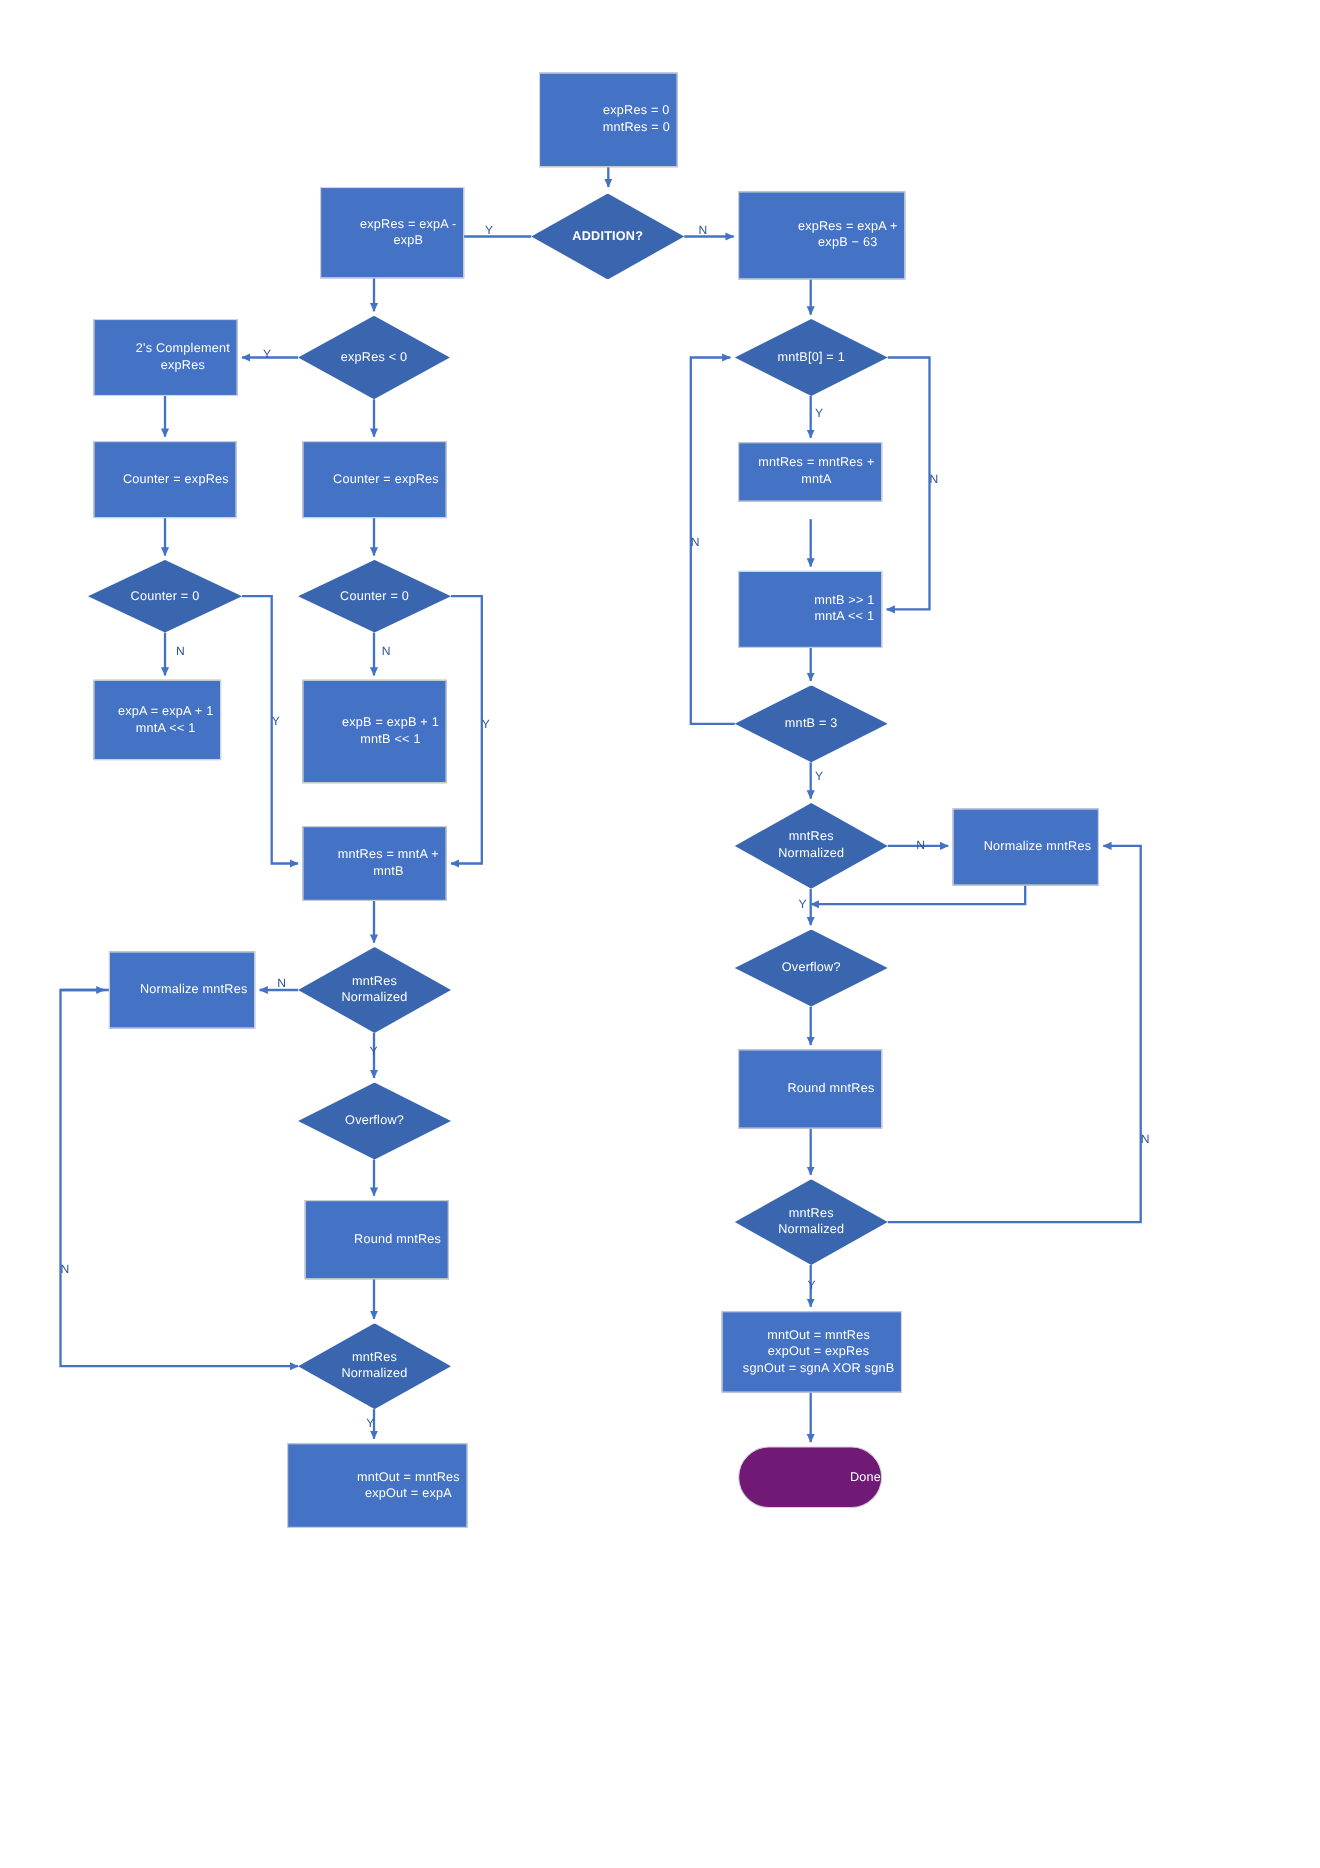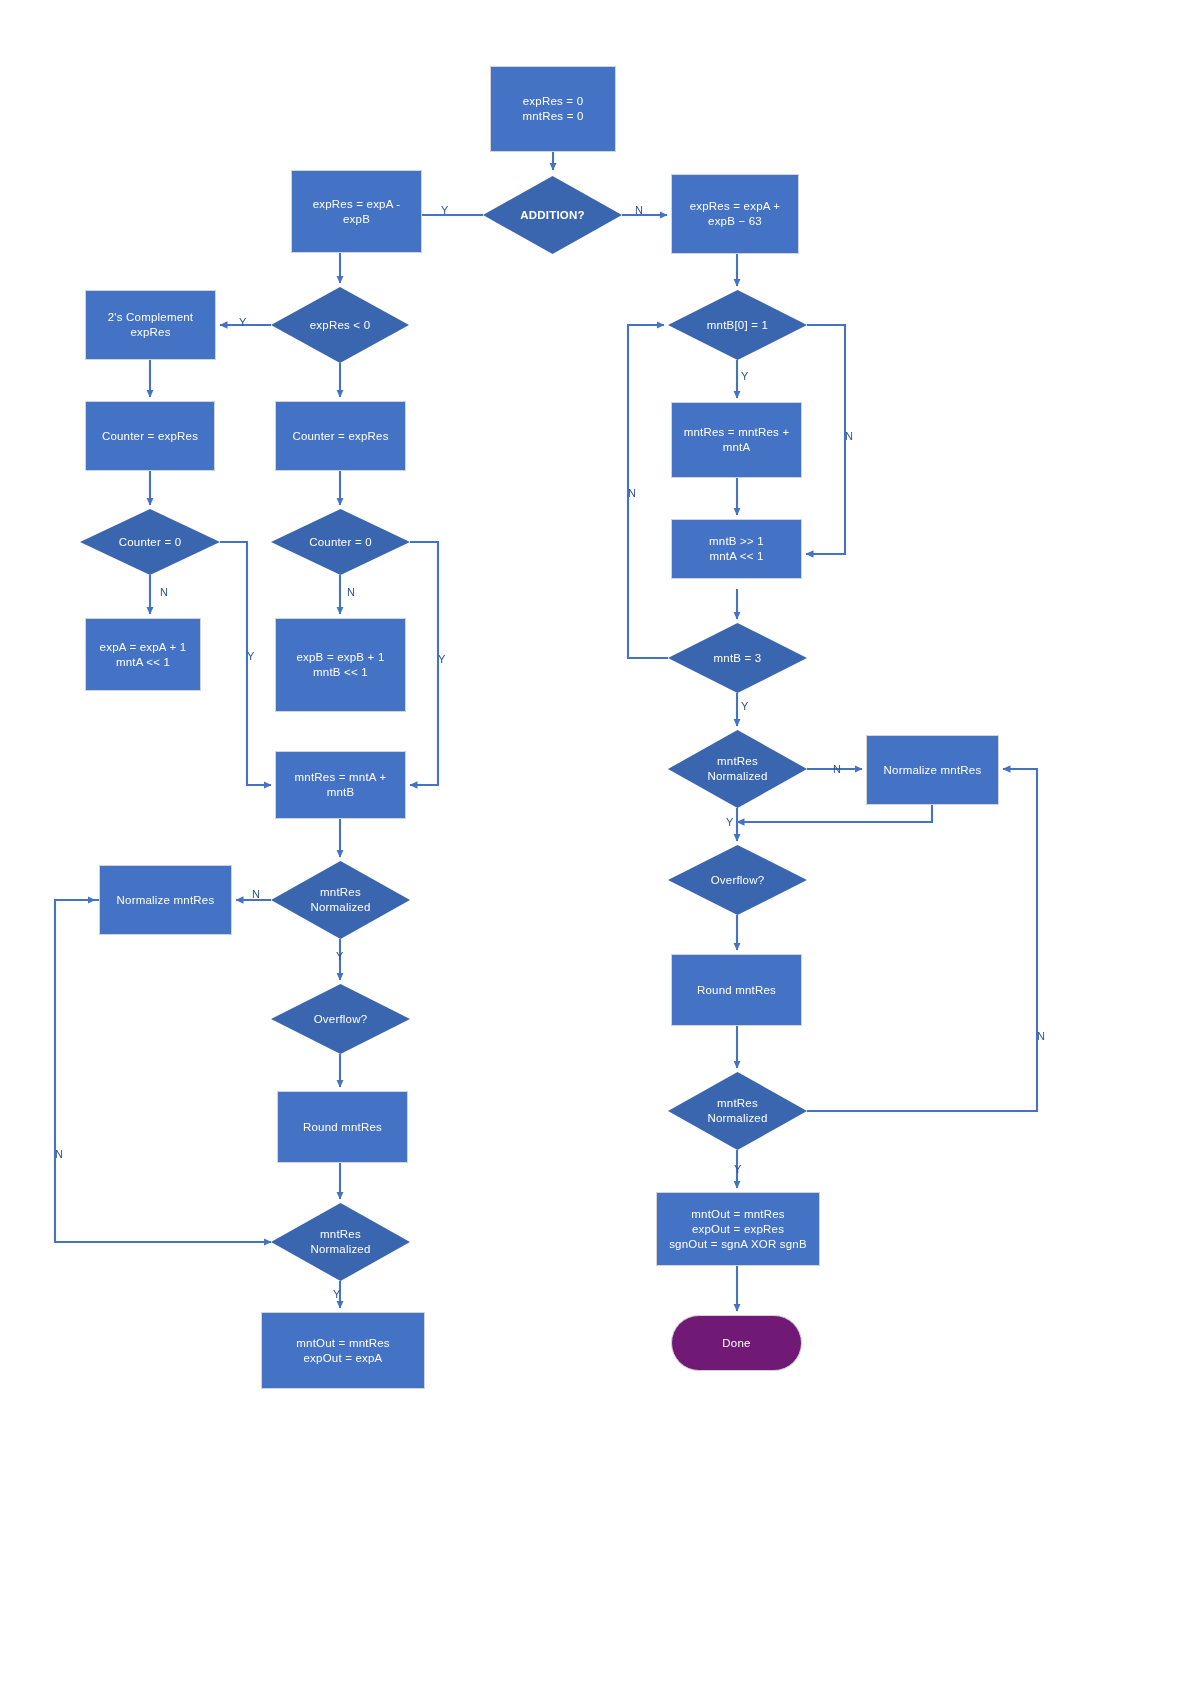--- a/index.html
+++ b/index.html
@@ -2,21 +2,21 @@
 <html><head>
 <meta charset="utf-8">
 <style>
   html,body{margin:0;padding:0;background:#ffffff;}
   body{width:1200px;height:1698px;position:relative;overflow:hidden;
        font-family:"Liberation Sans","DejaVu Sans",sans-serif;}
   #canvas{position:absolute;left:0;top:0;width:1200px;height:1698px;}
   svg#wires{position:absolute;left:0;top:0;width:1200px;height:1698px;}
 
   .node{position:absolute;box-sizing:border-box;display:flex;align-items:center;
-        justify-content:center;text-align:center;color:#ffffff;
+        justify-content:flex-end;text-align:center;color:#ffffff;
         font-size:11.5px;line-height:15px;letter-spacing:.2px;z-index:3;}
   .rect{background:#4472C4;border:1px solid #d4d4d4;padding:2px 6px;}
   .term{background:#701a75;border:1px solid #d4d4d4;border-radius:40px;}
   .diam{background:transparent;border:none;}
   .diam .dshape{position:absolute;left:0;top:0;width:100%;height:100%;
         background:#3A66B0;
         clip-path:polygon(50% 0,100% 50%,50% 100%,0 50%);}
   .diam .dtext{position:relative;z-index:2;width:100%;}
   .lbl{position:absolute;color:#2E5496;font-size:11px;z-index:4;
        font-family:"Liberation Sans","DejaVu Sans",sans-serif;}
@@ -99,21 +99,21 @@
       <div class="node rect" style="left: 490px; top: 66px; width: 126px; height: 86px;">
         <span>expRes = 0<br>mntRes = 0</span>
       </div>
       <div class="node diam" style="left: 483px; top: 176px; width: 139px; height: 78px; font-weight: bold;">
         <div class="dshape"></div>
         <div class="dtext">ADDITION?</div>
       </div>
       <div class="node rect" style="left: 291px; top: 170px; width: 131px; height: 83px;">
         <span>expRes = expA -<br>expB</span>
       </div>
-      <div class="node rect" style="left: 671px; top: 174px; width: 128px; height: 80px;">
+      <div class="node rect" style="left: 671px; top: 174px; width: 152px; height: 80px;">
         <span>expRes = expA +<br>expB − 63</span>
       </div>
       <div class="node diam" style="left: 271px; top: 287px; width: 138px; height: 76px;">
         <div class="dshape"></div>
         <div class="dtext">expRes &lt; 0</div>
       </div>
       <div class="node rect" style="left: 85px; top: 290px; width: 131px; height: 70px;">
         <span>2's Complement<br>expRes</span>
       </div>
       <div class="node rect" style="left: 85px; top: 401px; width: 130px; height: 70px;">
@@ -157,24 +157,24 @@
         <div class="dshape"></div>
         <div class="dtext">mntRes<br>Normalized</div>
       </div>
       <div class="node rect" style="left: 261px; top: 1312px; width: 164px; height: 77px;">
         <span>mntOut = mntRes<br>expOut = expA</span>
       </div>
       <div class="node diam" style="left: 668px; top: 290px; width: 139px; height: 70px;">
         <div class="dshape"></div>
         <div class="dtext">mntB[0]  = 1</div>
       </div>
-      <div class="node rect" style="left: 671px; top: 402px; width: 131px; height: 76px;">
+      <div class="node rect" style="left: 671px; top: 402px; width: 131px; height: 54px;">
         <span>mntRes = mntRes +<br>mntA</span>
       </div>
-      <div class="node rect" style="left: 671px; top: 519px; width: 131px; height: 60px;">
+      <div class="node rect" style="left: 671px; top: 519px; width: 131px; height: 70px;">
         <span>mntB &gt;&gt; 1<br>mntA &lt;&lt; 1</span>
       </div>
       <div class="node diam" style="left: 668px; top: 623px; width: 139px; height: 70px;">
         <div class="dshape"></div>
         <div class="dtext">mntB = 3</div>
       </div>
       <div class="node diam" style="left: 668px; top: 730px; width: 139px; height: 78px;">
         <div class="dshape"></div>
         <div class="dtext">mntRes<br>Normalized</div>
       </div>

